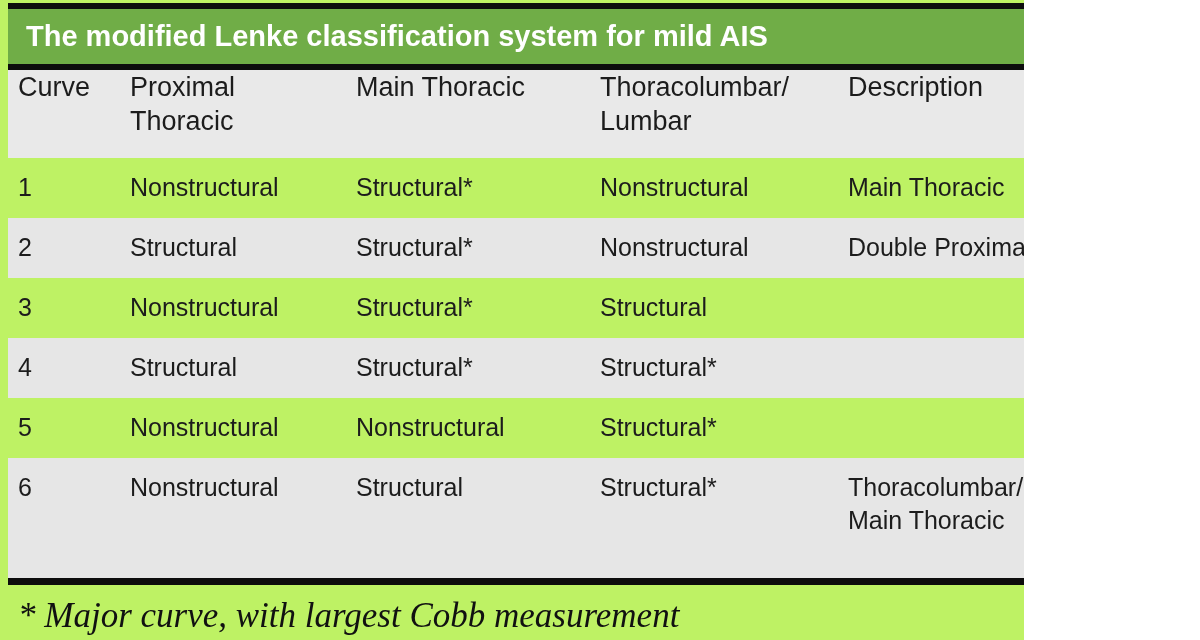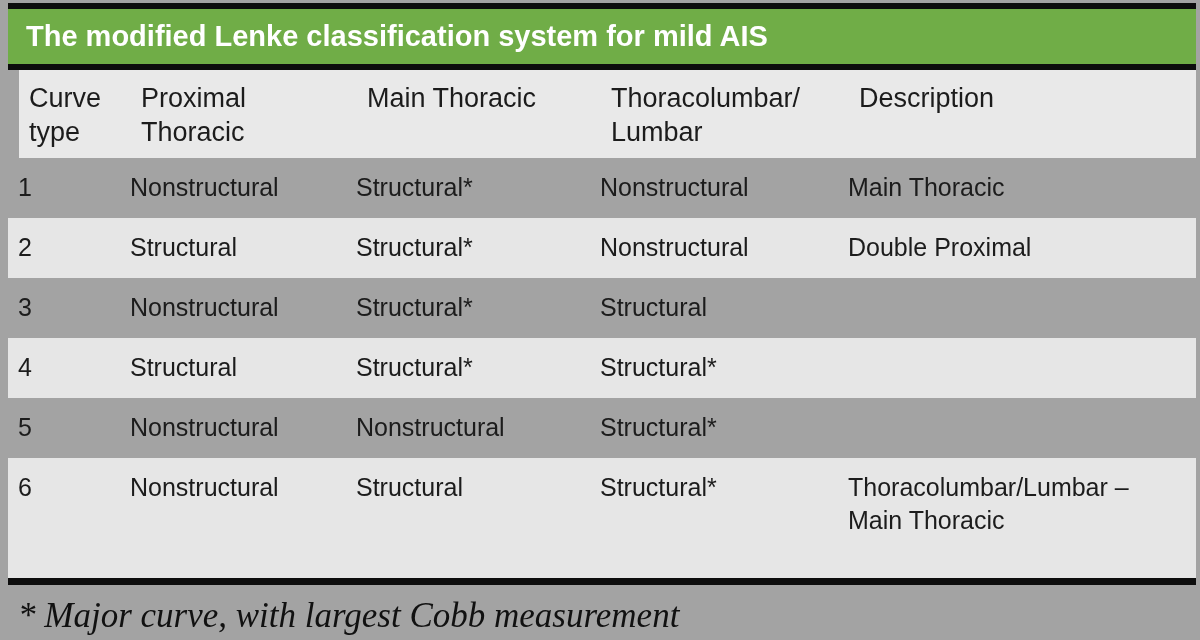--- a/index.html
+++ b/index.html
@@ -1,21 +1,21 @@
 <!DOCTYPE html>
 <html><head>
 <meta charset="utf-8">
 <style>
   * { margin: 0; padding: 0; box-sizing: border-box; }
   html, body { background: #ffffff; }
   .page {
     position: relative;
-    width: 1200px;
+    width: 1024px;
     height: 640px;
-    background: #a3a3a3;
+    background: #bef264;
     font-family: "Liberation Sans", sans-serif;
     color: #1c1c1c;
     overflow: hidden;
   }
   .table-wrap {
     position: absolute;
     left: 8px;
     top: 3px;
     width: 1188px;
   }
@@ -36,23 +36,21 @@
     display: grid;
     grid-template-columns: 112px 226px 244px 248px 1fr;
   }
   .grid .cell {
     padding-left: 10px;
     padding-right: 8px;
   }
   .header-row {
     background: #e9e9e9;
     min-height: 88px;
-    padding-top: 11px;
     font-size: 27px;
-    margin-left: 11px;
   }
   .header-row .hline { line-height: 34px; }
   .row {
     min-height: 60px;
     padding-top: 13px;
     font-size: 25px;
     line-height: 33px;
   }
   .row .cell { white-space: pre-line; }
   .row.band { background: #e6e6e6; }
@@ -78,21 +76,20 @@
 
     <div class="title-bar">
       <span>The modified Lenke classification system for mild AIS</span>
     </div>
 
     <div class="rule-mid"></div>
 
     <div class="grid header-row">
       <div class="cell">
         <div class="hline">Curve</div>
-        <div class="hline">type</div>
       </div>
       <div class="cell">
         <div class="hline">Proximal</div>
         <div class="hline">Thoracic</div>
       </div>
       <div class="cell">
         <div class="hline">Main Thoracic</div>
         <div class="hline"></div>
       </div>
       <div class="cell">

